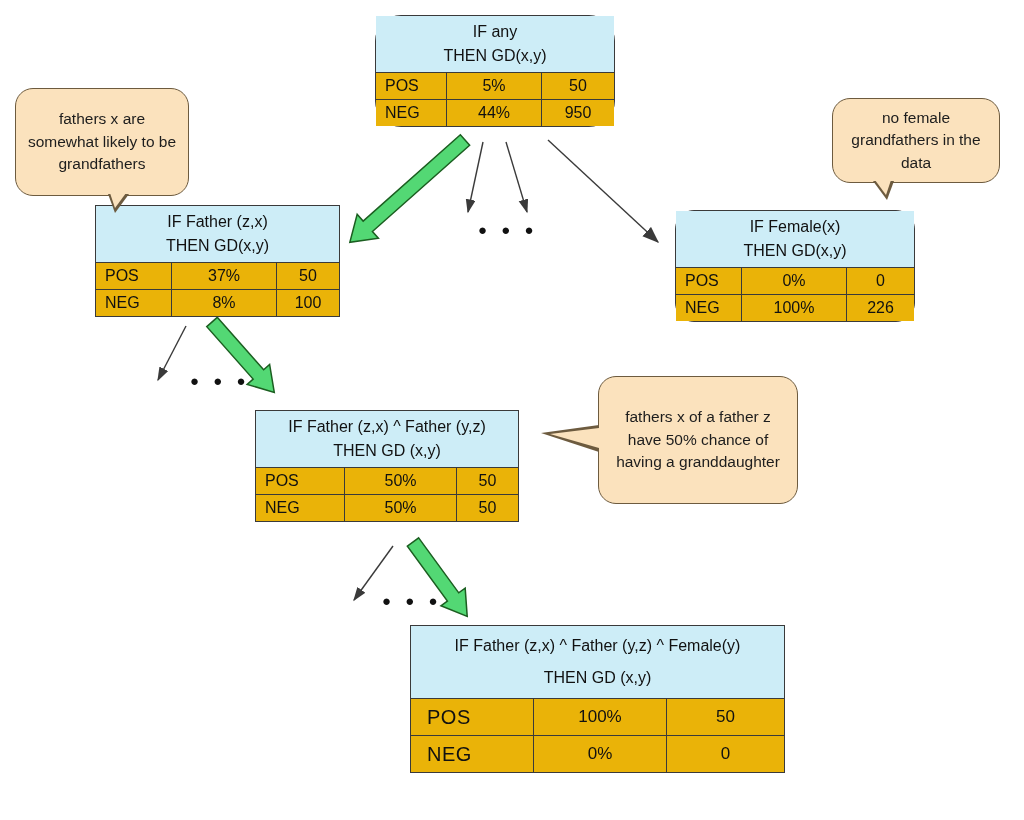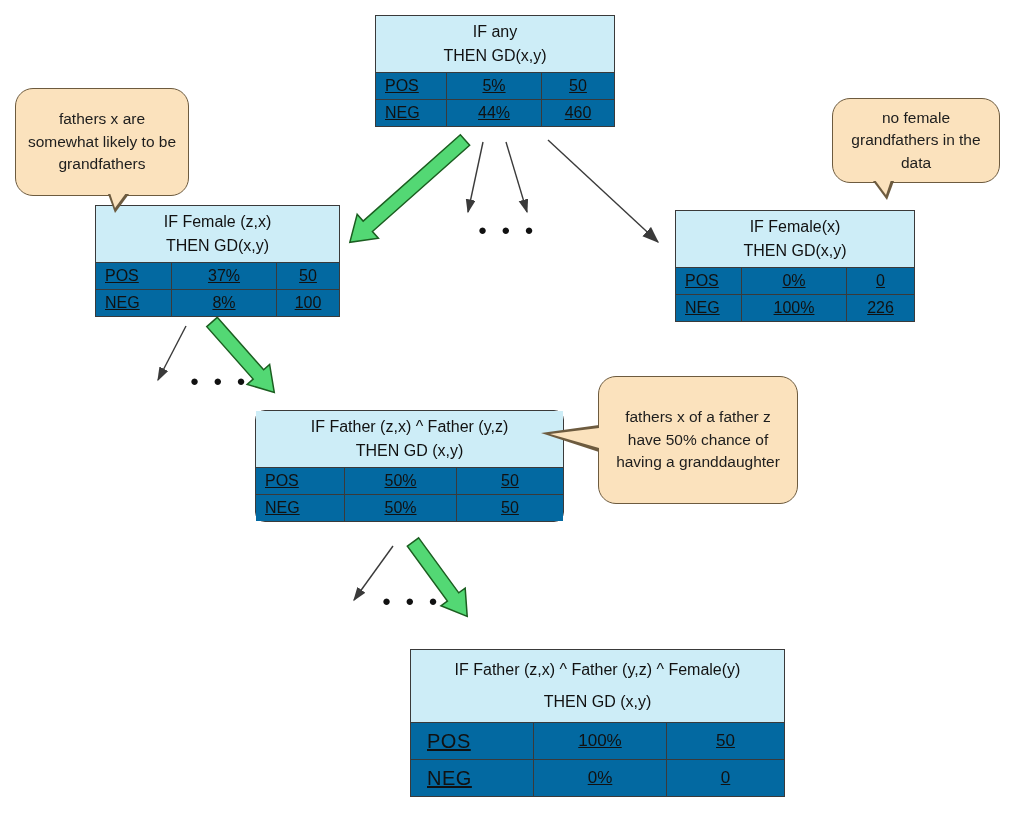--- a/index.html
+++ b/index.html
@@ -12,21 +12,21 @@
   
   .rule-table{
     position:absolute;border:1.6px solid #3a3a3a;background:#fff;
     box-sizing:border-box;font-size:16px;
   }
   .rt-header{
     background:#cdedf7;text-align:center;padding:4px 4px;
     border-bottom:1.6px solid #3a3a3a;
   }
   .rt-header div{line-height:24px;}
-  .rt-row{display:grid;grid-template-columns:var(--c1) var(--c2) 1fr;background:#0369a1;text-decoration:underline;}
+  .rt-row{display:grid;grid-template-columns:var(--c1) var(--c2) 1fr;background:#eab308;}
   .rt-row + .rt-row{border-top:1.4px solid #3a3a3a;}
   .rt-cell{
     border-left:1.4px solid #3a3a3a;text-align:center;
     padding:3px 4px;line-height:20px;box-sizing:border-box;
   }
   .rt-cell:first-child{border-left:none;text-align:left;padding-left:9px;}
 
   .rt-bottom .rt-header div{line-height:32px;}
   .rt-bottom .rt-cell{padding:7px 4px;line-height:22px;font-size:17px;}
   .rt-bottom .rt-cell:first-child{font-size:20px;padding-left:16px;letter-spacing:.5px;}
@@ -78,89 +78,89 @@
 
     <polygon points="0,-7 130,-7 130,-16 154,0 130,16 130,7 0,7" transform="translate(465 140) rotate(138.4)" fill="#53d874" stroke="#1b5e20" stroke-width="1.5"></polygon>
     <polygon points="0,-7 70,-7 70,-15 94,0 70,15 70,7 0,7" transform="translate(212 322) rotate(48.5)" fill="#53d874" stroke="#1b5e20" stroke-width="1.5"></polygon>
     <polygon points="0,-7 68,-7 68,-15 92,0 68,15 68,7 0,7" transform="translate(413 542) rotate(53.9)" fill="#53d874" stroke="#1b5e20" stroke-width="1.5"></polygon>
   </svg>
 
   <div class="dots" style="left:478px;top:221px;">● ● ●</div>
   <div class="dots" style="left:190px;top:372px;">● ● ●</div>
   <div class="dots" style="left:382px;top:592px;">● ● ●</div>
 
-  <div class="rule-table" style="left:375px;top:15px;width:240px;--c1:70px;--c2:95px;">
+  <div class="rule-table" style="left:375px;top:15px;width:240px;border-radius:26px;--c1:70px;--c2:95px;">
     <div class="rt-header">
       <div>IF any</div>
       <div>THEN GD(x,y)</div>
     </div>
     <div class="rt-row">
       <div class="rt-cell">POS</div>
       <div class="rt-cell">5%</div>
       <div class="rt-cell">50</div>
     </div>
     <div class="rt-row">
       <div class="rt-cell">NEG</div>
       <div class="rt-cell">44%</div>
-      <div class="rt-cell">460</div>
+      <div class="rt-cell">950</div>
     </div>
   </div>
 
   <div class="rule-table" style="left:95px;top:205px;width:245px;--c1:75px;--c2:105px;">
     <div class="rt-header">
-      <div>IF Female (z,x)</div>
+      <div>IF Father (z,x)</div>
       <div>THEN GD(x,y)</div>
     </div>
     <div class="rt-row">
       <div class="rt-cell">POS</div>
       <div class="rt-cell">37%</div>
       <div class="rt-cell">50</div>
     </div>
     <div class="rt-row">
       <div class="rt-cell">NEG</div>
       <div class="rt-cell">8%</div>
       <div class="rt-cell">100</div>
     </div>
   </div>
 
-  <div class="rule-table" style="left:675px;top:210px;width:240px;--c1:65px;--c2:105px;">
+  <div class="rule-table" style="left:675px;top:210px;width:240px;border-radius:19px;--c1:65px;--c2:105px;">
     <div class="rt-header">
       <div>IF  Female(x)</div>
       <div>THEN GD(x,y)</div>
     </div>
     <div class="rt-row">
       <div class="rt-cell">POS</div>
       <div class="rt-cell">0%</div>
       <div class="rt-cell">0</div>
     </div>
     <div class="rt-row">
       <div class="rt-cell">NEG</div>
       <div class="rt-cell">100%</div>
       <div class="rt-cell">226</div>
     </div>
   </div>
 
-  <div class="rule-table" style="left:255px;top:410px;width:309px;border-radius:10px;--c1:88px;--c2:112px;">
+  <div class="rule-table" style="left:255px;top:410px;width:264px;--c1:88px;--c2:112px;">
     <div class="rt-header">
       <div>IF Father (z,x) ^ Father (y,z)</div>
       <div>THEN GD (x,y)</div>
     </div>
     <div class="rt-row">
       <div class="rt-cell">POS</div>
       <div class="rt-cell">50%</div>
       <div class="rt-cell">50</div>
     </div>
     <div class="rt-row">
       <div class="rt-cell">NEG</div>
       <div class="rt-cell">50%</div>
       <div class="rt-cell">50</div>
     </div>
   </div>
 
-  <div class="rule-table rt-bottom" style="left:410px;top:625px;width:375px;margin-top:24px;--c1:122px;--c2:133px;">
+  <div class="rule-table rt-bottom" style="left:410px;top:625px;width:375px;--c1:122px;--c2:133px;">
     <div class="rt-header">
       <div>IF Father (z,x) ^ Father (y,z) ^ Female(y)</div>
       <div>THEN GD (x,y)</div>
     </div>
     <div class="rt-row">
       <div class="rt-cell">POS</div>
       <div class="rt-cell">100%</div>
       <div class="rt-cell">50</div>
     </div>
     <div class="rt-row">

